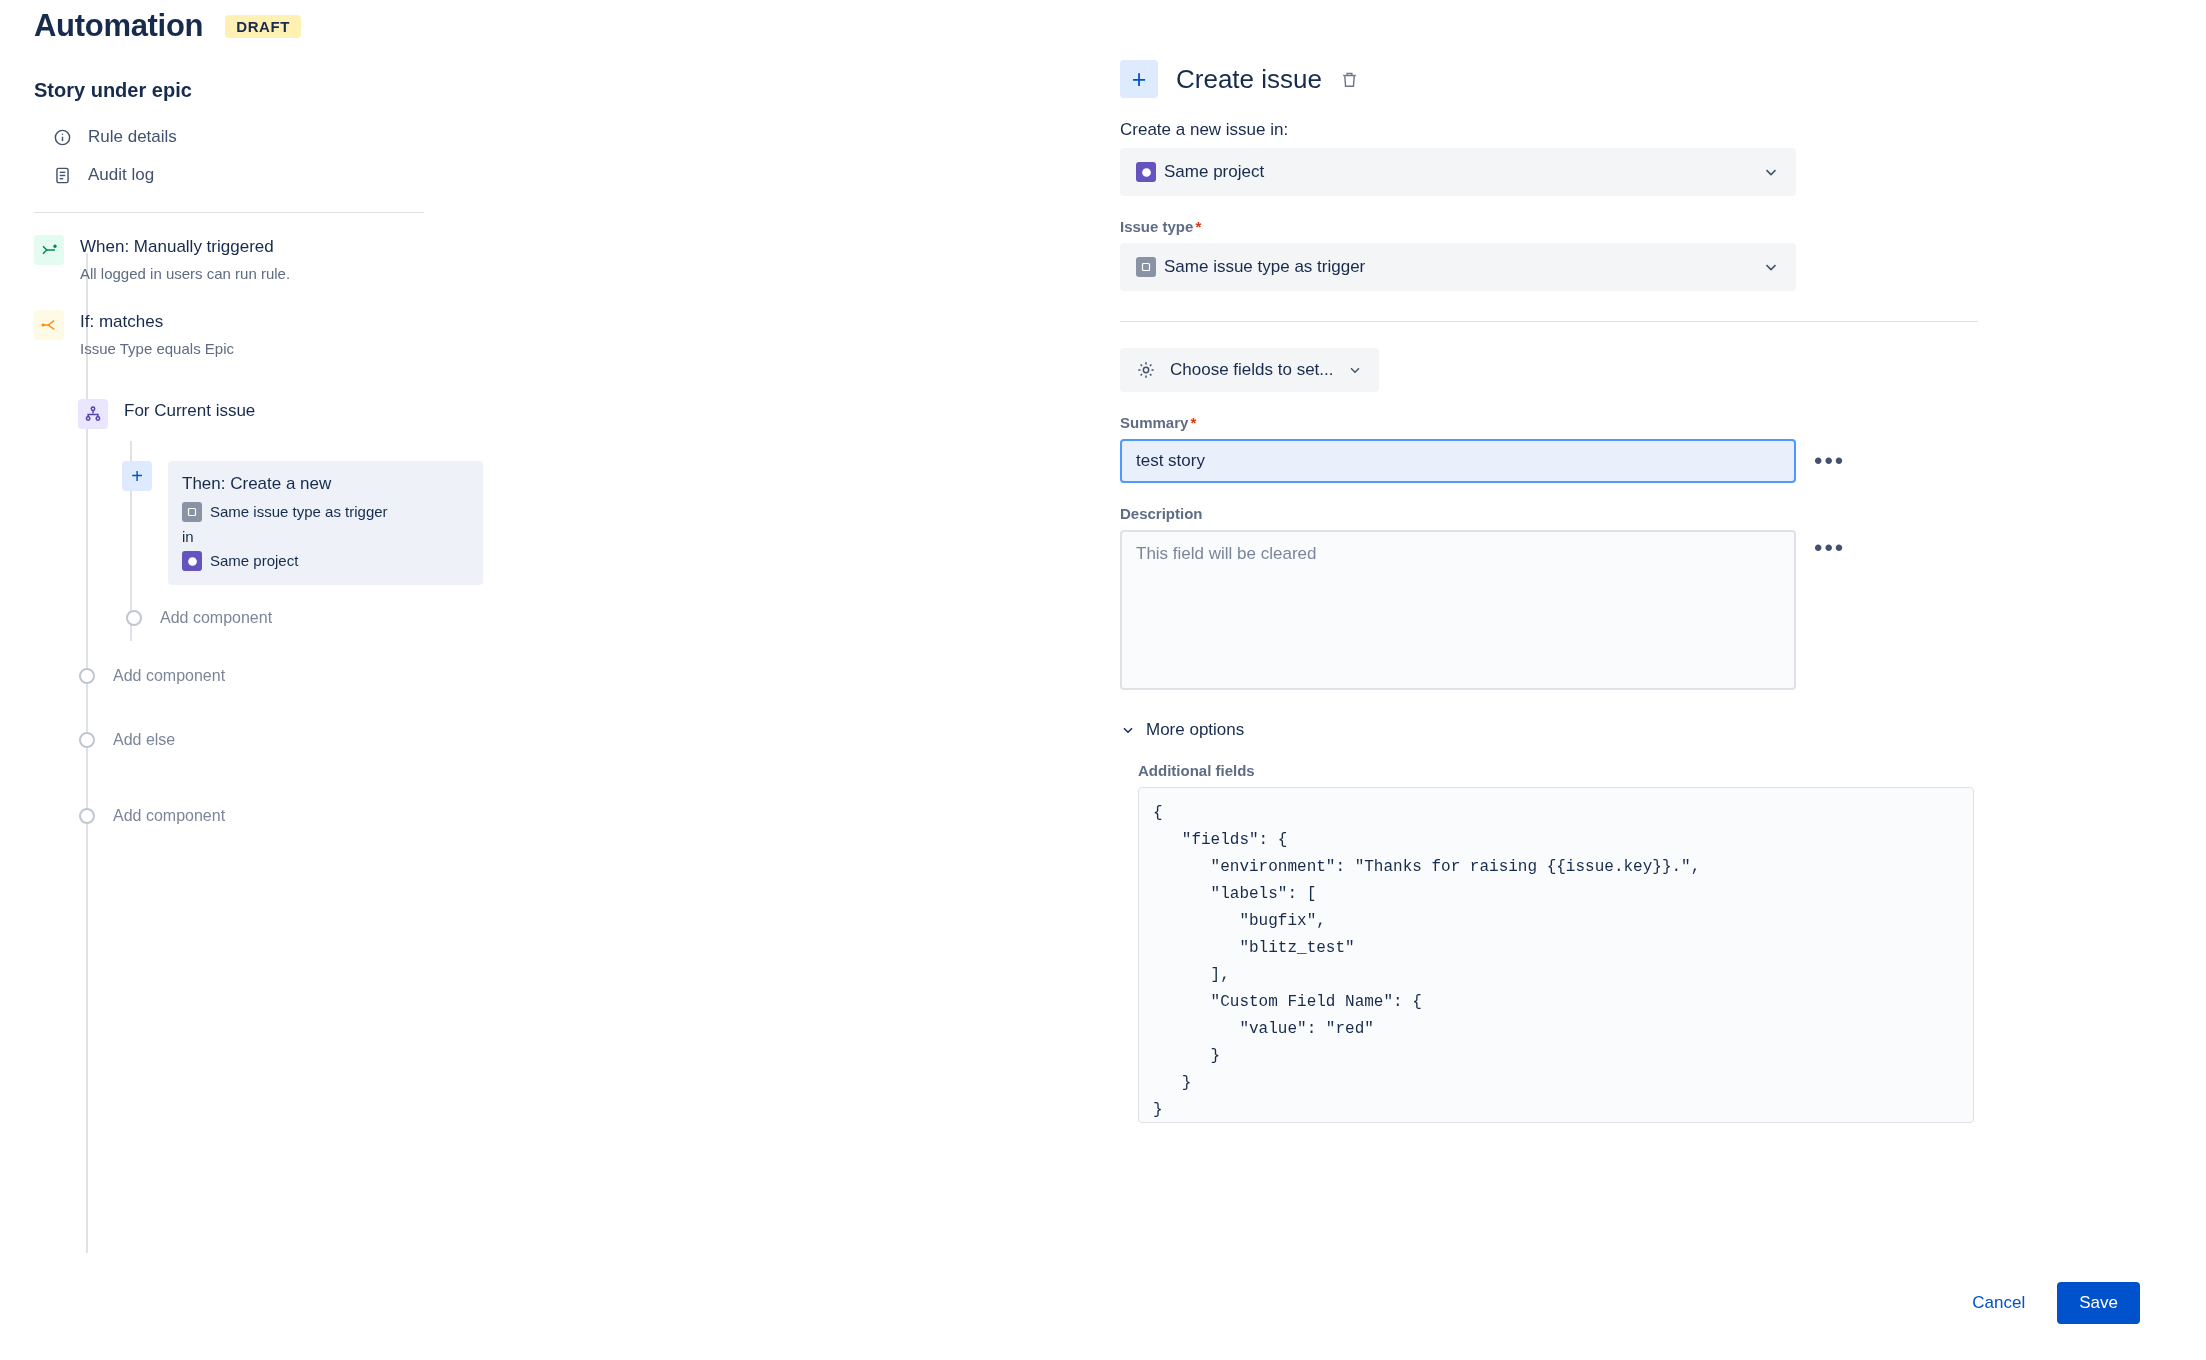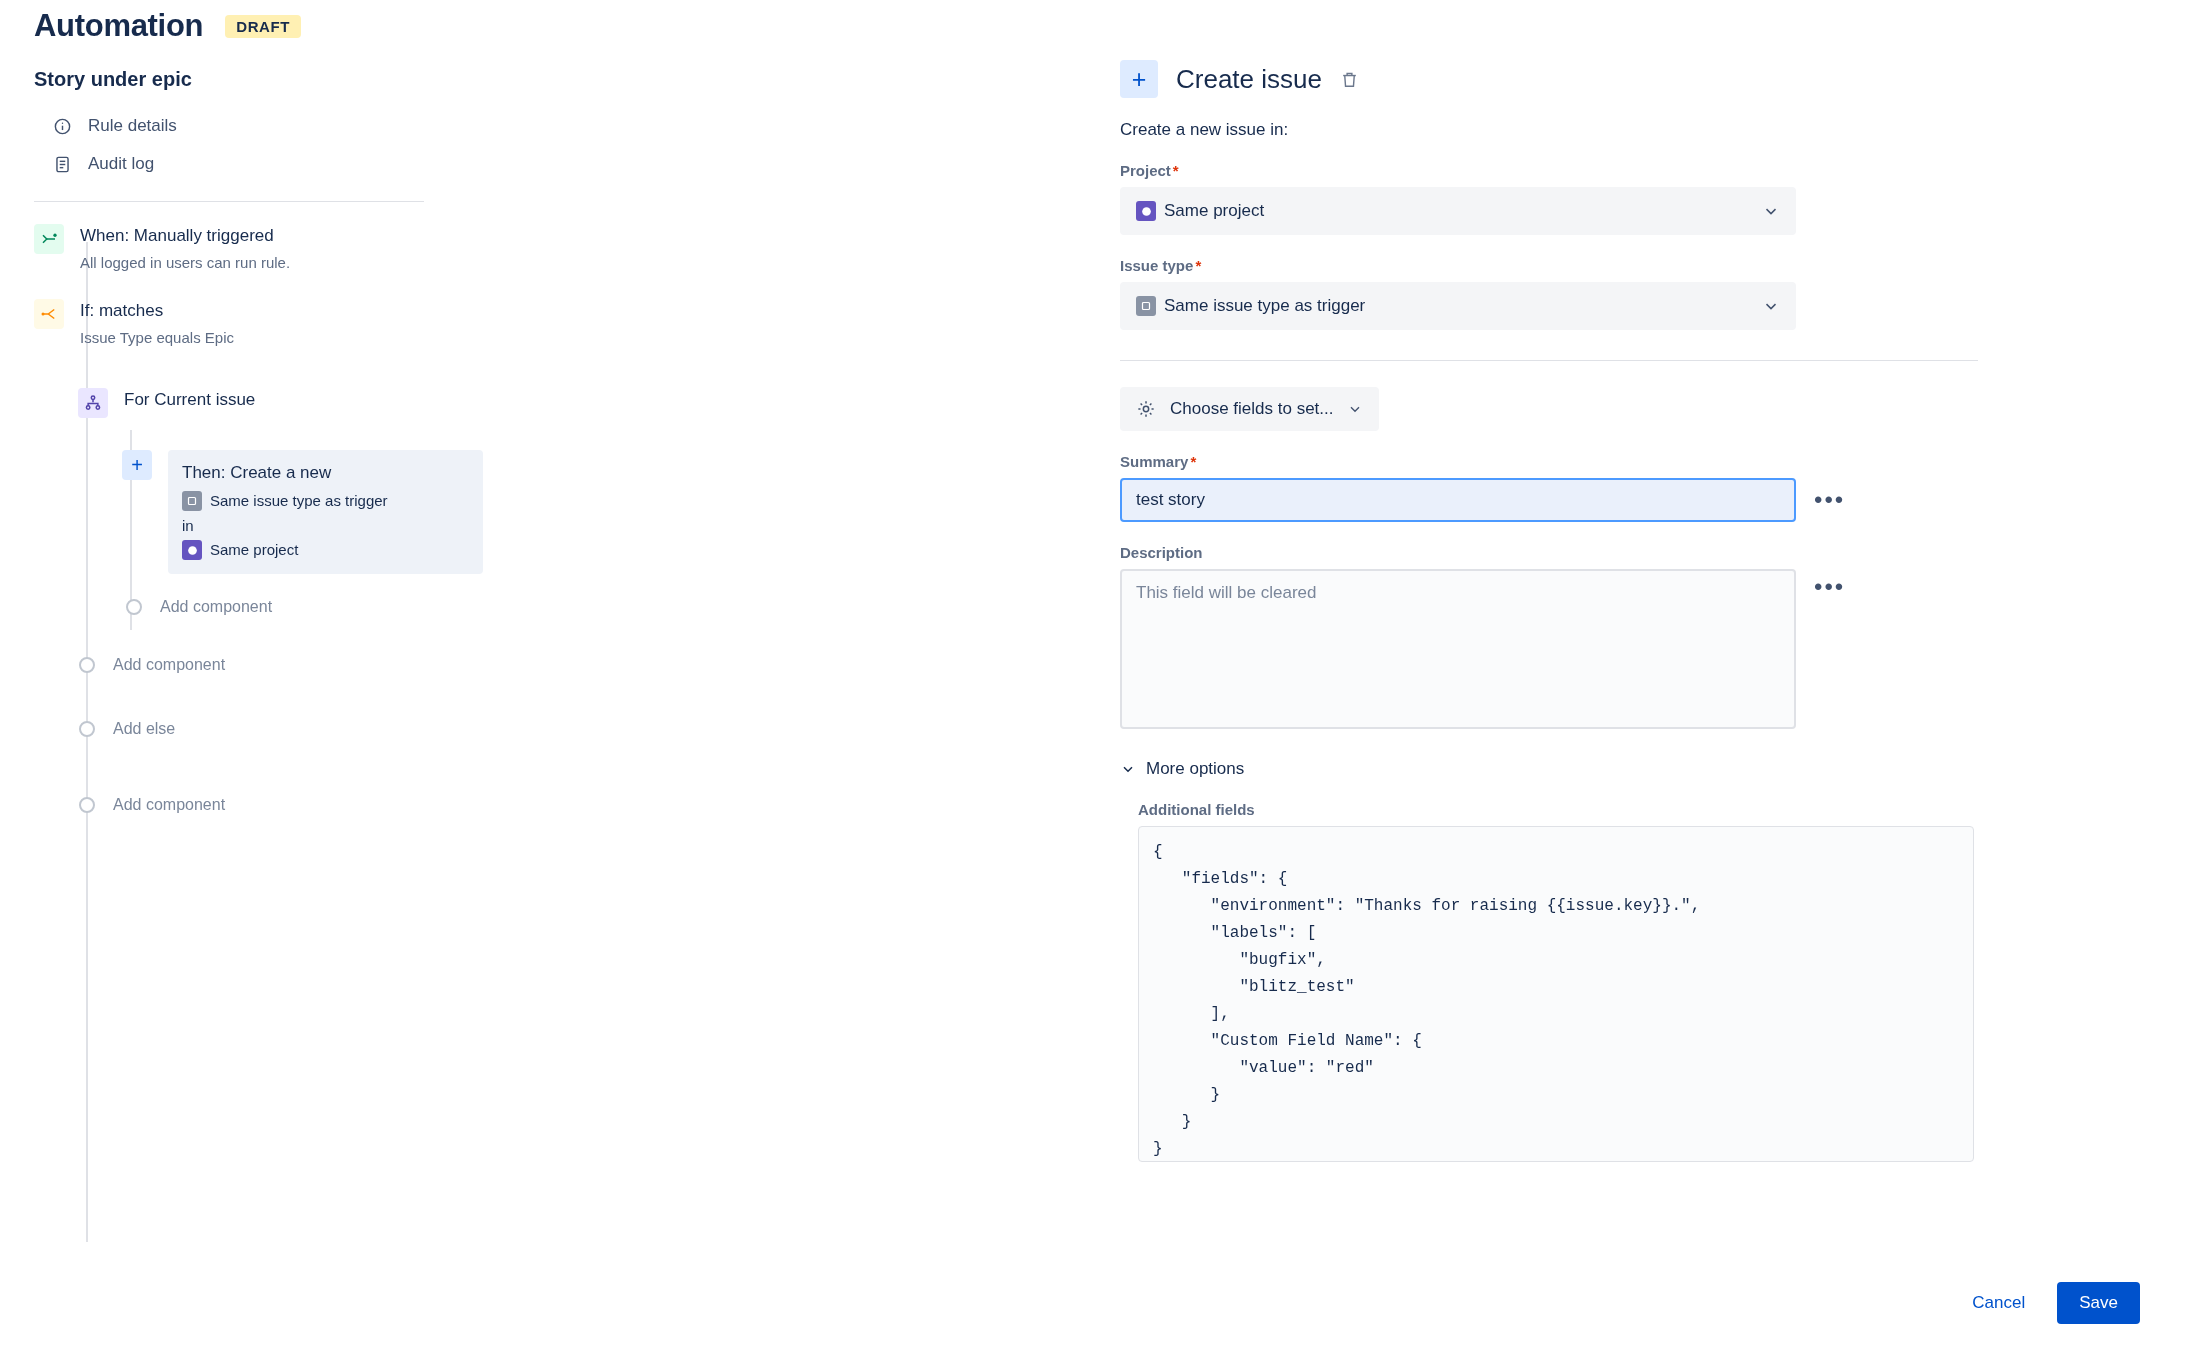--- a/index.html
+++ b/index.html
@@ -41,21 +41,21 @@
   .draft-badge {
     background: #fff0b3;
     color: #172b4d;
     font-size: 15px;
     font-weight: 700;
     letter-spacing: 0.6px;
     padding: 3px 11px;
     border-radius: 4px;
   }
   .rule-name {
-    margin-top: 24px;
+    margin-top: 35px;
     font-size: 20px;
     font-weight: 700;
     color: #172b4d;
   }
   .nav-list { margin-top: 16px; }
   .nav-item {
     display: flex;
     align-items: center;
     gap: 16px;
     padding: 9px 0 9px 18px;
@@ -508,23 +508,20 @@
         <svg width="19" height="19" viewBox="0 0 24 24" fill="none" stroke="#6b778c" stroke-width="1.8">
           <path d="M4 7 H20"></path>
             <path d="M9 7 V4.5 H15 V7"></path>
             <path d="M6 7 L7 20.5 H17 L18 7"></path>
         </svg>
       </span>
     </div>
 
     <div class="panel-desc">Create a new issue in:</div>
 
-    <div class="field-label">
-      <span>Project</span><span class="req">*</span>
-    </div>
     <div class="select-box">
       <span class="mini-icon mini-proj">
         <svg width="13" height="13" viewBox="0 0 24 24" fill="#ffffff">
             <circle cx="12" cy="12" r="8"></circle>
           </svg>
       </span>
       <span>Same project</span>
       <span class="chev">
         <svg width="18" height="18" viewBox="0 0 24 24" fill="none" stroke="#42526e" stroke-width="2">
             <path d="M6 9.5 L12 15.5 L18 9.5"></path>

